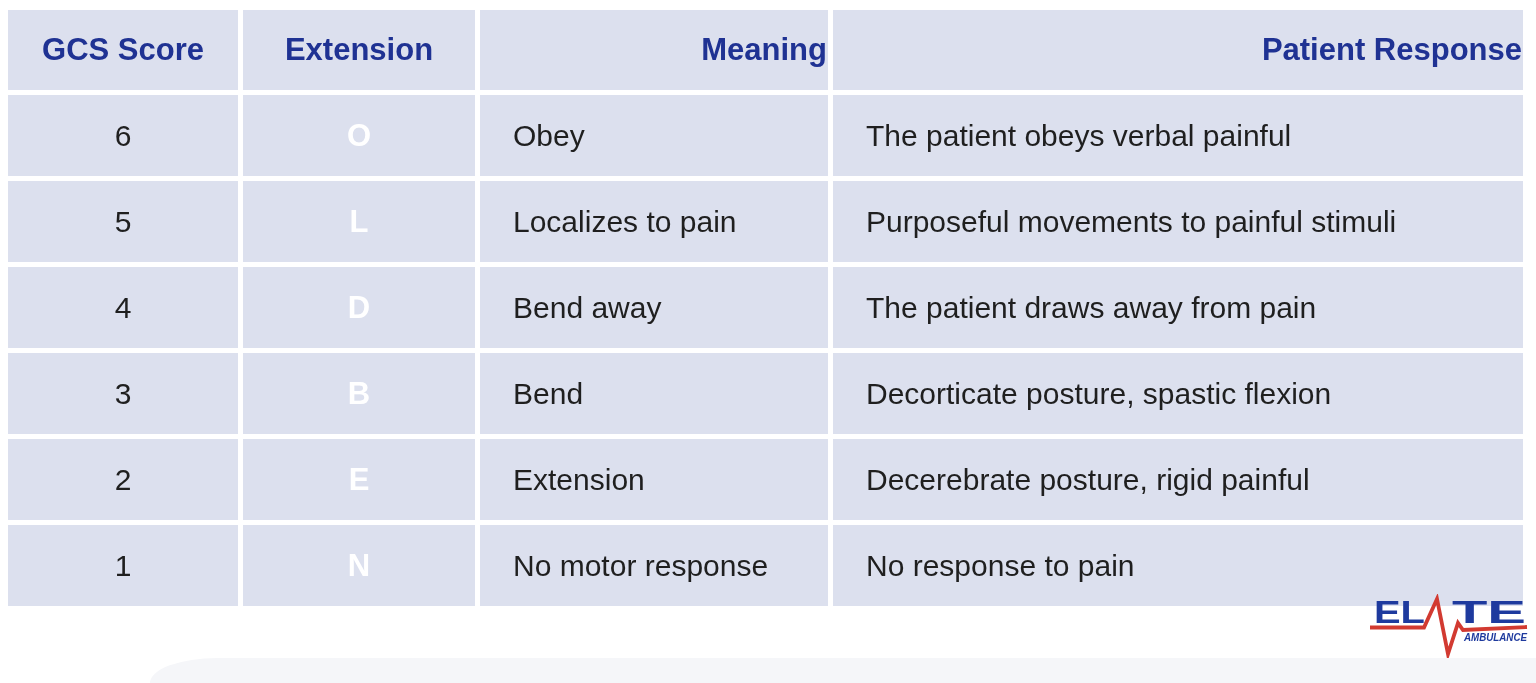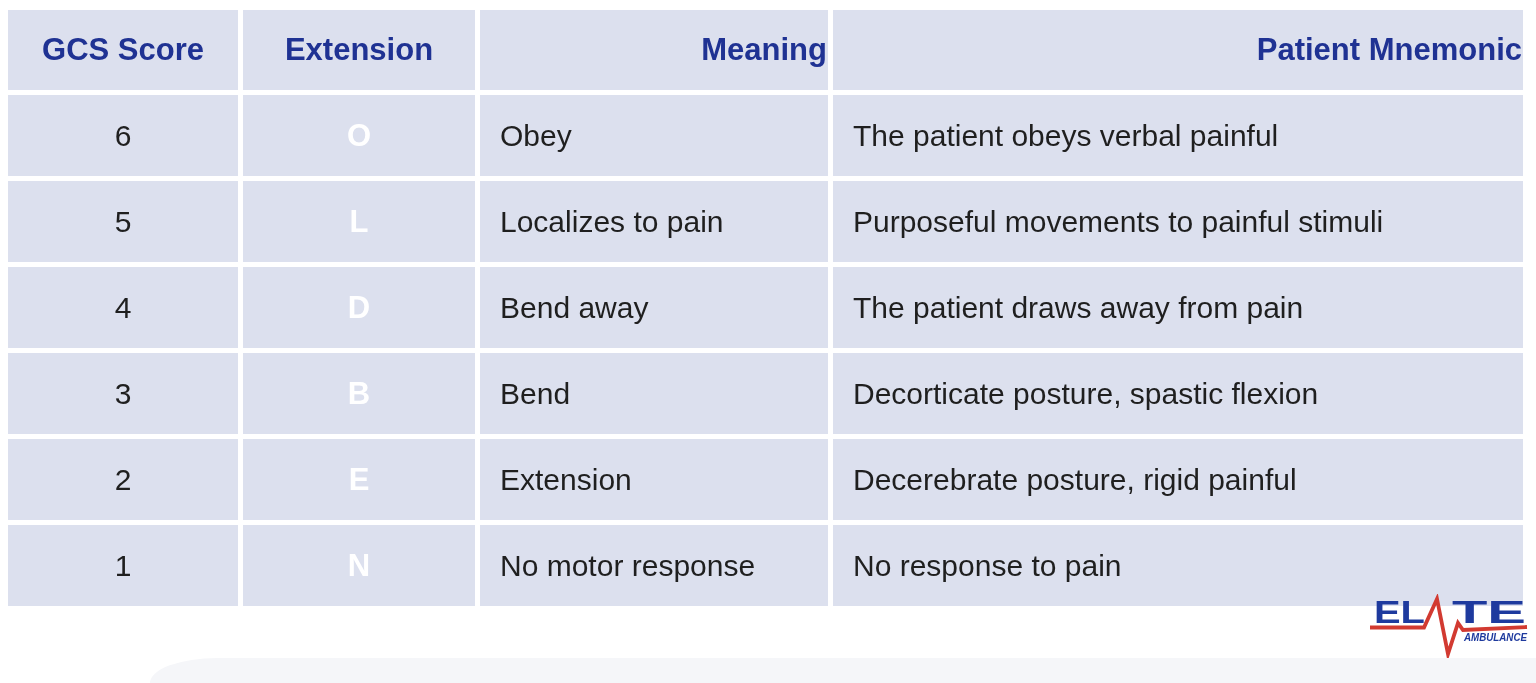--- a/index.html
+++ b/index.html
@@ -51,21 +51,21 @@
     color: #1f1f1f;
   }
   td.score { text-align: center; }
   td.mnemo {
     background: #1b3191;
     color: #ffffff;
     font-weight: bold;
     font-size: 31px;
     text-align: center;
   }
-  td.left { text-align: left; padding-left: 20px; }
+  td.left { text-align: left; padding-left: 33px; }
 
   
   .bottom-band {
     position: absolute;
     left: 150px;
     right: 0;
     top: 658px;
     height: 25px;
     background: #f5f6f9;
     border-top-left-radius: 70px 26px;
@@ -91,21 +91,21 @@
       <col class="c1">
         <col class="c2">
         <col class="c3">
         <col class="c4">
     </colgroup>
     <tbody>
         <tr class="hdr">
       <th class="center">GCS Score</th>
       <th class="center">Extension</th>
       <th class="left">Meaning</th>
-      <th class="left">Patient Mnemonic</th>
+      <th class="left">Patient Response</th>
     </tr>
 
     <tr class="row">
       <td class="score">6</td>
       <td class="mnemo">O</td>
       <td class="left">Obey</td>
       <td class="left">The patient obeys verbal painful</td>
     </tr>
     <tr class="row">
       <td class="score">5</td>

